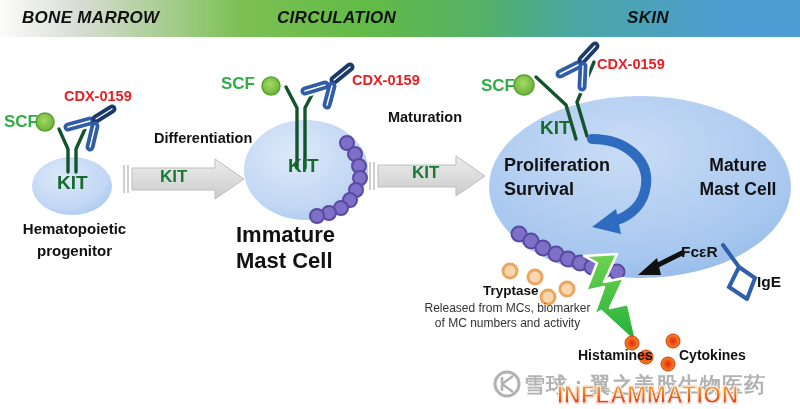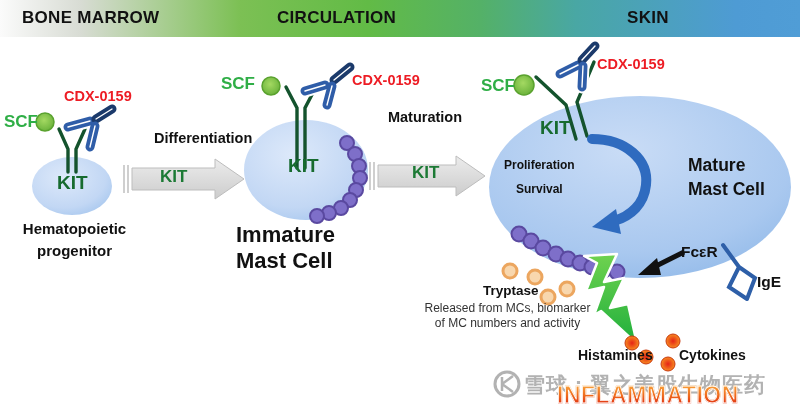--- a/index.html
+++ b/index.html
@@ -1,32 +1,32 @@
 <!DOCTYPE html>
 <html><head>
 <meta charset="utf-8">
 <style>
   html,body{margin:0;padding:0;background:#fff;}
   .canvas{position:relative;width:800px;height:409px;overflow:hidden;background:#fff;
           font-family:"Liberation Sans",sans-serif;}
   .hdr{position:absolute;left:0;top:0;width:800px;height:37px;
        background:linear-gradient(90deg,#fbfbfb 0%,#d8dcd4 10%,#7cc054 30%,#62bb46 46%,#54b167 60%,#49a7a4 72%,#4e9bd4 92%,#509dd6 100%);}
-  .hdr-label{position:absolute;top:8px;font-size:17px;font-weight:bold;color:#111;letter-spacing:.3px;}
+  .hdr-label{position:absolute;top:8px;font-size:17px;font-weight:bold;color:#111;letter-spacing:.3px;font-style:italic;}
   .svg-layer{position:absolute;left:0;top:0;}
   .lbl{position:absolute;color:#111;font-weight:bold;white-space:nowrap;}
   .scf{color:#2fae46;font-size:17px;}
   .cdx{color:#ed1c24;font-size:14.5px;}
   .kitcell{color:#176b2f;font-size:19px;}
   .kitarrow{color:#1c7a35;font-size:17px;}
   .cellname{text-align:center;font-size:15px;line-height:22px;}
   .cellname2{font-size:22px;line-height:26px;}
   .arrowtitle{font-size:14.5px;margin-left:28px;}
   .arrowtitle2{text-align:center;font-size:14.5px;line-height:19px;}
-  .inner3{font-size:12px;line-height:24px;text-align:center;}
-  .mature3{text-align:left;font-size:17.5px;line-height:24px;}
+  .inner3{font-size:18px;line-height:24px;}
+  .mature3{text-align:center;font-size:17.5px;line-height:24px;}
   .fcer,.ige{font-size:15.5px;}
   .tryp-title{font-size:13.5px;}
   .tryp-desc{font-weight:normal;color:#333;text-align:center;font-size:12px;line-height:15px;}
   .mediator{font-size:14px;font-weight:600;}
   .inflam{font-size:23px;font-weight:900;letter-spacing:.5px;
           background:linear-gradient(180deg,#f9a53c 10%,#ef6a1d 50%,#dd2410 90%);
           -webkit-background-clip:text;background-clip:text;color:#e8500f;
           -webkit-text-fill-color:transparent;-webkit-text-stroke:.8px #ffffff;}
   .wmark{font-size:21px;font-weight:bold;color:rgba(148,148,148,.72);letter-spacing:1px;}
 </style>

